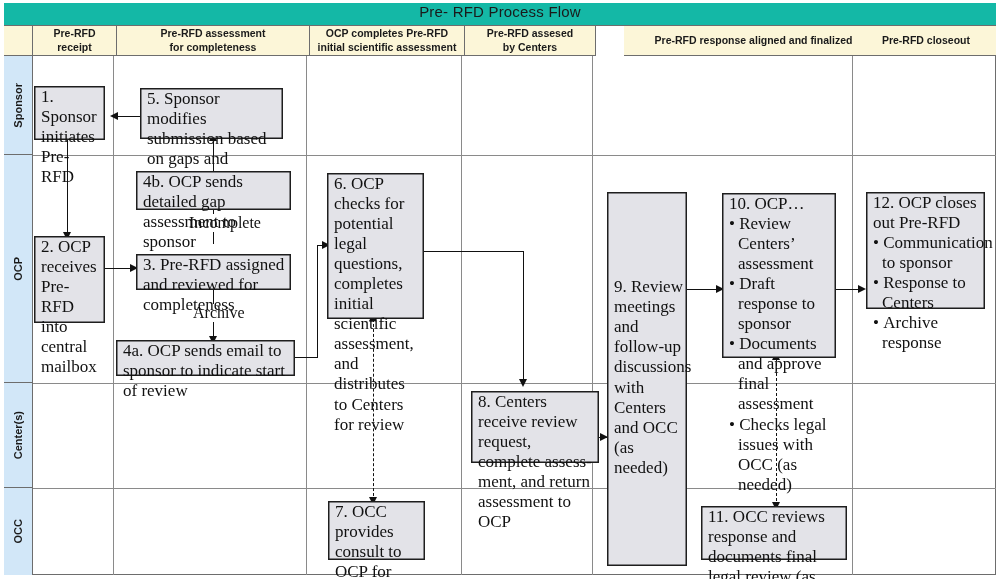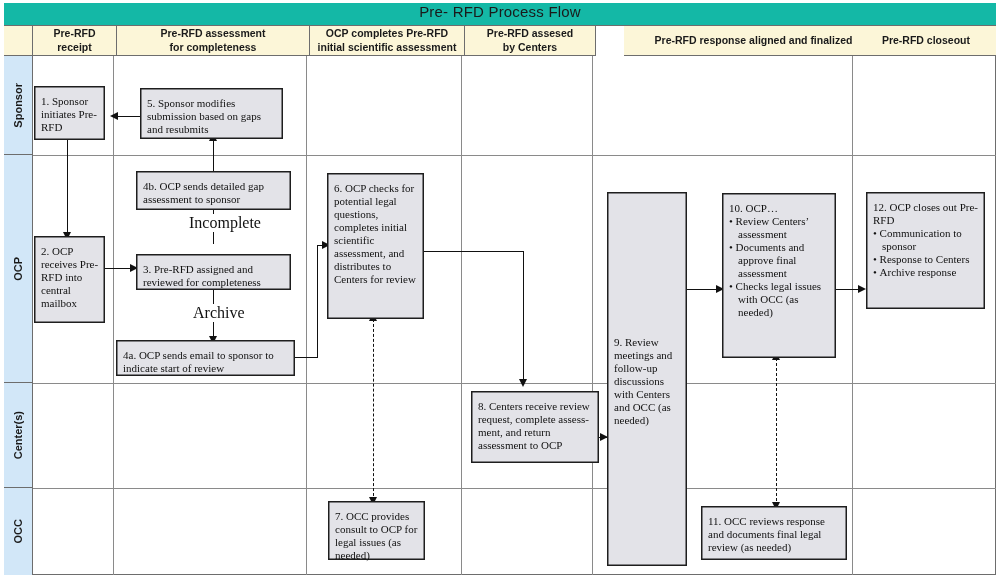--- a/index.html
+++ b/index.html
@@ -32,22 +32,22 @@
   .lane-label.lastlane{border-bottom:none;}
   .lane-label span{writing-mode:vertical-rl;transform:rotate(180deg);
     font-family:"Liberation Sans",sans-serif;font-size:11px;font-weight:bold;color:#1a1a1a;white-space:nowrap;}
 
   
   .hline{position:absolute;height:0;border-top:1.5px solid #8a8a8a;}
   .vline{position:absolute;width:0;border-left:1.5px solid #8a8a8a;}
 
   
   .pbox{position:absolute;background:#e3e3e8;border:1.6px solid #1e1e1e;box-sizing:border-box;
-    font-family:"Liberation Serif",serif;font-size:11px;line-height:1.18;color:#111;
-    padding:8px 5px 3px 6px;box-shadow:0 0 0 0.5px #1e1e1e inset;}
+    font-family:"Liberation Serif",serif;font-size:17px;line-height:1.18;color:#111;
+    padding:0 5px 3px 6px;box-shadow:0 0 0 0.5px #1e1e1e inset;}
   .pbox .bl{display:block;padding-left:9px;text-indent:-9px;}
   .pbox .bl:before{content:"\2022\00a0";}
 
   
   .ch{position:absolute;height:0;border-top:1.7px solid #111;}
   .cv{position:absolute;width:0;border-left:1.7px solid #111;}
   .dv{position:absolute;width:0;border-left:1.9px dashed #111;}
   .arr{position:absolute;width:0;height:0;}
   .arr.down{border-left:4.5px solid transparent;border-right:4.5px solid transparent;border-top:8px solid #111;}
   .arr.up{border-left:4.5px solid transparent;border-right:4.5px solid transparent;border-bottom:8px solid #111;}
@@ -166,20 +166,21 @@
 
   <div class="pbox" style="left:471px;top:391px;width:128px;height:72px;">8. Centers receive review request, complete assess-ment, and return assessment to OCP</div>
 
   <div class="pbox" style="left:607px;top:192px;width:80px;height:374px;display:flex;align-items:center;">
       <span>9. Review meetings and follow-up discussions with Centers and OCC (as needed)</span>
     </div>
 
   <div class="pbox" style="left:722px;top:193px;width:114px;height:165px;">
     <span>10. OCP…</span>
     <span class="bl">Review Centers’ assessment</span>
+    <span class="bl">Draft response to sponsor</span>
     <span class="bl">Documents and approve final assessment</span>
     <span class="bl">Checks legal issues with OCC (as needed)</span>
   </div>
 
   <div class="pbox" style="left:701px;top:506px;width:146px;height:54px;">11. OCC reviews response and documents final legal review (as needed)</div>
 
   <div class="pbox" style="left:866px;top:192px;width:119px;height:117px;">
     <span>12. OCP closes out Pre-RFD</span>
     <span class="bl">Communication to sponsor</span>
     <span class="bl">Response to Centers</span>

